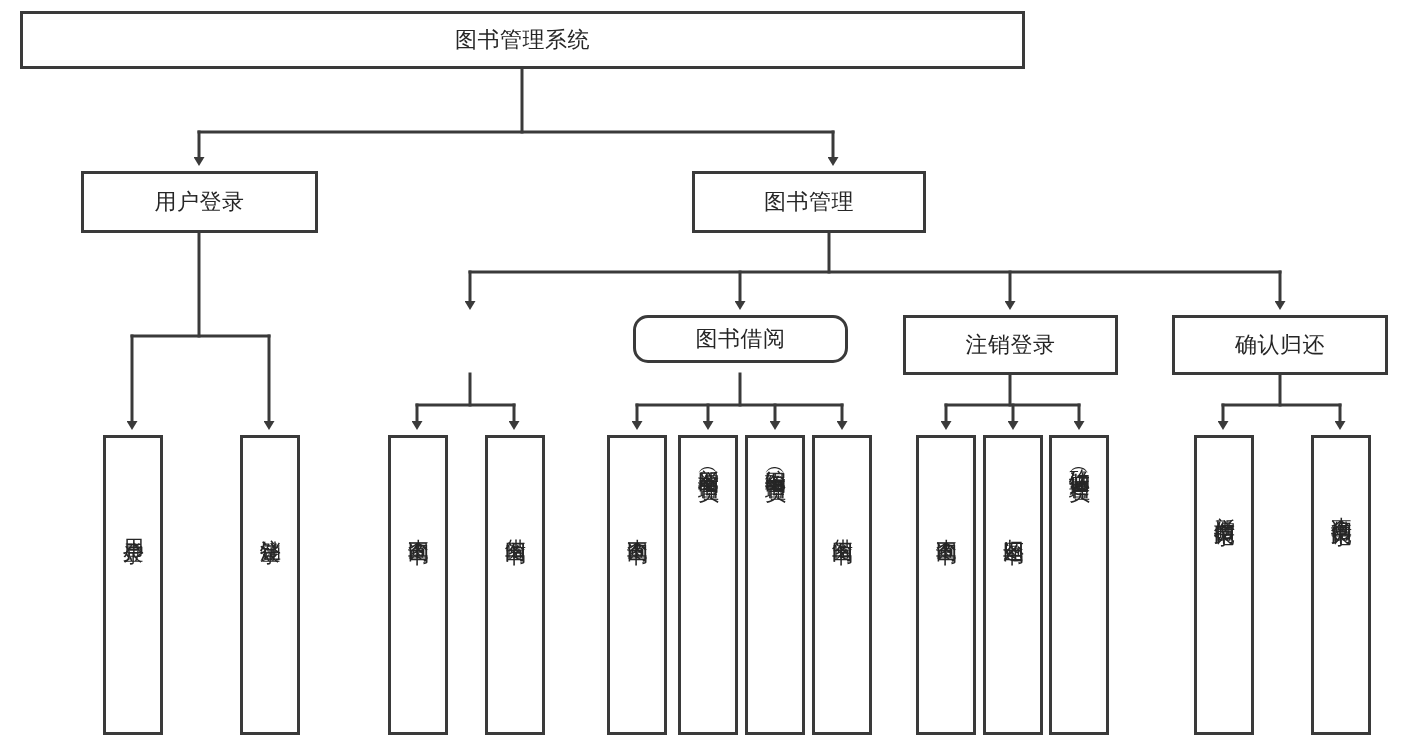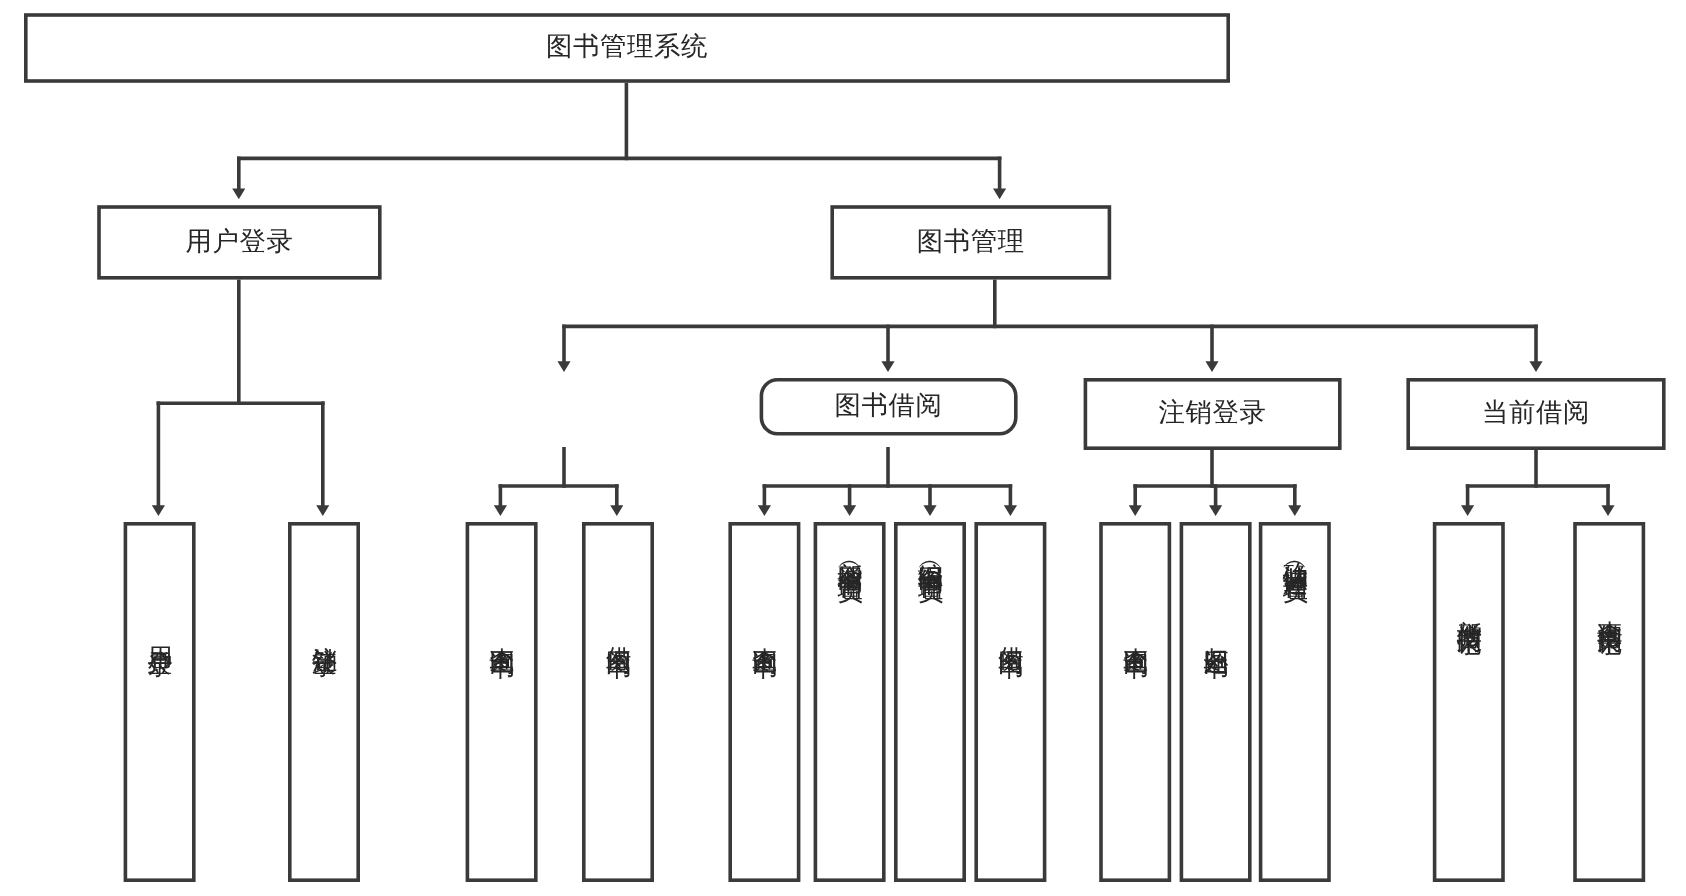--- a/index.html
+++ b/index.html
@@ -150,21 +150,21 @@
 
   <div class="node" style="left:633px; top:315px; width:215px; height:48px;border-radius:15px;">
     <span class="label">图书借阅</span>
   </div>
 
   <div class="node" style="left:903px; top:315px; width:215px; height:60px;">
     <span class="label">注销登录</span>
   </div>
 
   <div class="node" style="left:1172px; top:315px; width:216px; height:60px;">
-    <span class="label">当前借阅</span>
+    <span class="label">确认归还</span>
   </div>
 
   <div class="node vertical mid" style="left:103px; top:435px; width:60px; height:300px;">
     <span class="label">用户登录</span>
   </div>
   <div class="node vertical mid" style="left:240px; top:435px; width:60px; height:300px;">
     <span class="label">注销登录</span>
   </div>
 
   <div class="node vertical mid" style="left:388px; top:435px; width:60px; height:300px;">

